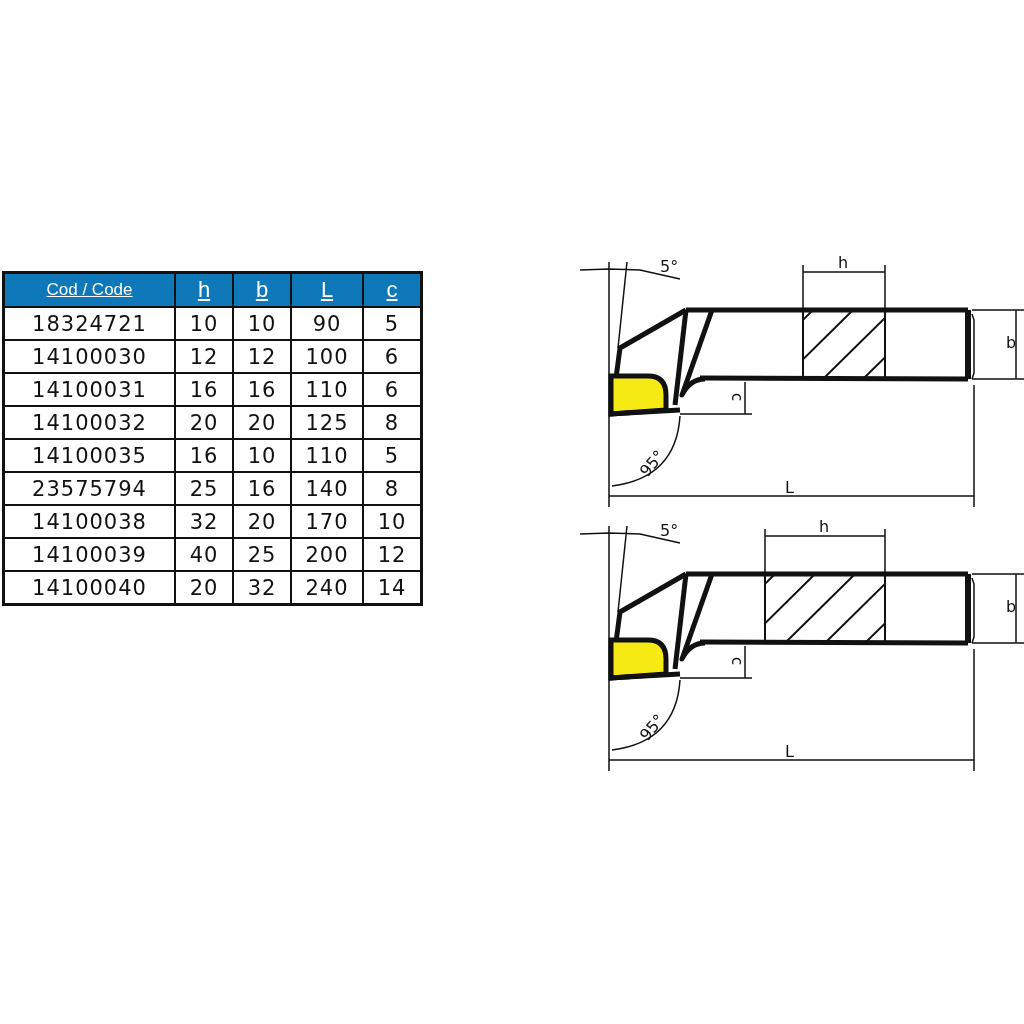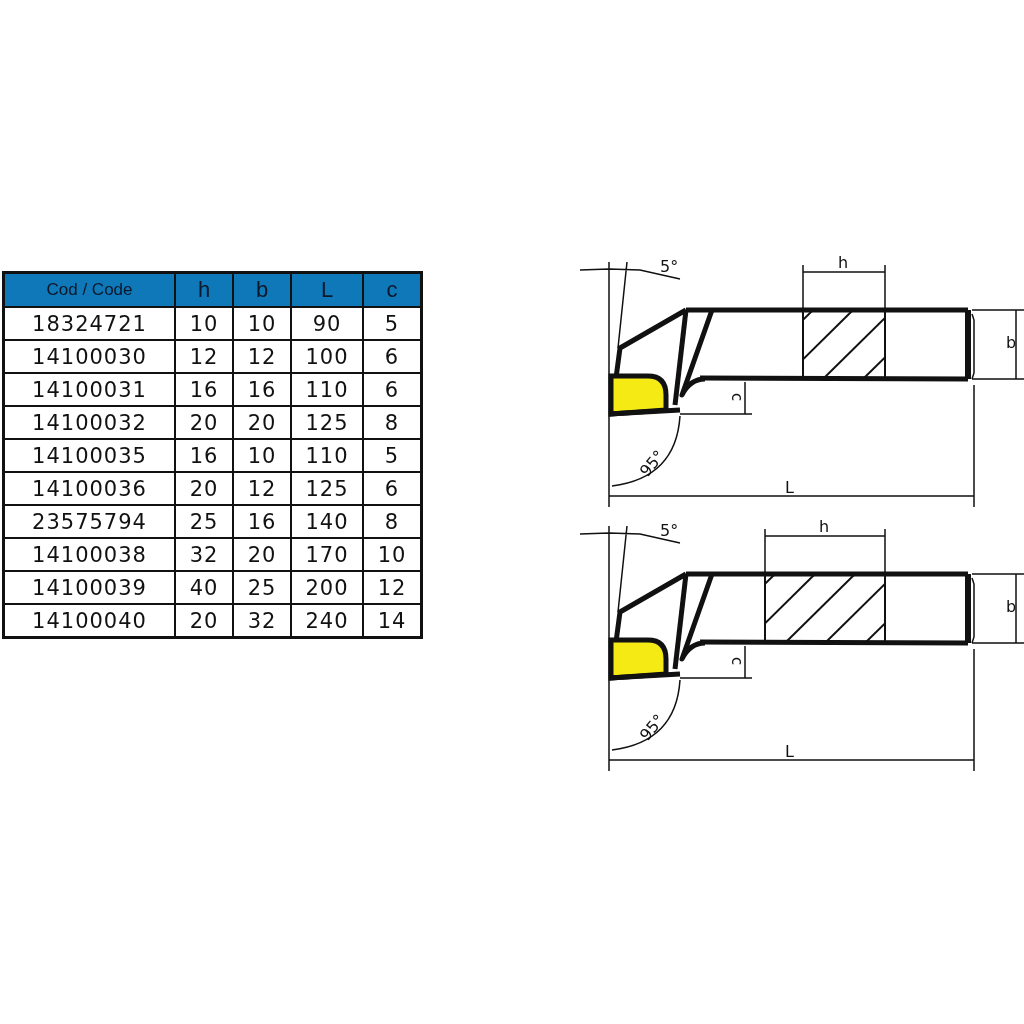--- a/index.html
+++ b/index.html
@@ -1,19 +1,19 @@
 <!DOCTYPE html>
 <html><head>
 <meta charset="utf-8">
 <style>
   html,body{margin:0;padding:0;background:#ffffff;}
   body{width:1024px;height:1024px;position:relative;overflow:hidden;font-family:"DejaVu Sans",sans-serif;}
   .spec-table{position:absolute;left:2px;top:271px;border-collapse:collapse;border:3px solid #111;}
   .spec-table th,.spec-table td{border:2px solid #111;padding:0;text-align:center;}
-  .spec-table th{background:#0f78b8;color:#0f172a;font-weight:normal;height:32px;font-family:"Liberation Sans",sans-serif;}
+  .spec-table th{background:#0f78b8;color:#ffffff;font-weight:normal;height:32px;font-family:"Liberation Sans",sans-serif;text-decoration:underline;}
   .spec-table th.code-h{font-size:17px;}
   .spec-table th.dim-h{font-size:22px;}
   .spec-table td{height:31px;font-size:21px;color:#111;letter-spacing:1px;font-family:"DejaVu Sans",sans-serif;}
   .c0{width:169px;} .c1{width:56px;} .c2{width:56px;} .c3{width:70px;} .c4{width:56px;}
   .drawing{position:absolute;left:0;top:0;}
   .lbl{font-family:"DejaVu Sans",sans-serif;fill:#111;}
 </style>
 </head>
 <body>
 
@@ -55,27 +55,20 @@
         <td class="c2">20</td>
         <td class="c3">125</td>
         <td class="c4">8</td>
       </tr>
       <tr>
         <td class="c0">14100035</td>
         <td class="c1">16</td>
         <td class="c2">10</td>
         <td class="c3">110</td>
         <td class="c4">5</td>
-      </tr>
-      <tr>
-        <td class="c0">14100036</td>
-        <td class="c1">20</td>
-        <td class="c2">12</td>
-        <td class="c3">125</td>
-        <td class="c4">6</td>
       </tr>
       <tr>
         <td class="c0">23575794</td>
         <td class="c1">25</td>
         <td class="c2">16</td>
         <td class="c3">140</td>
         <td class="c4">8</td>
       </tr>
       <tr>
         <td class="c0">14100038</td>

